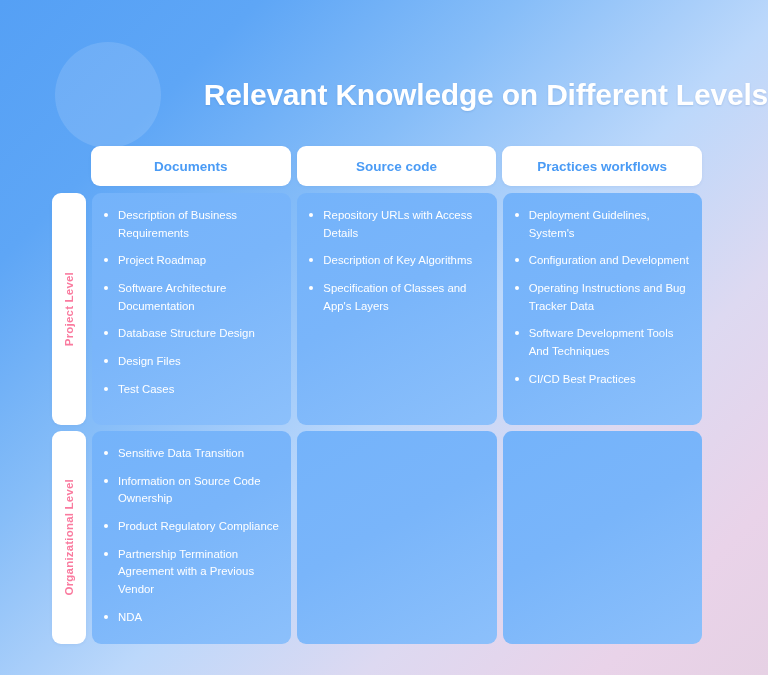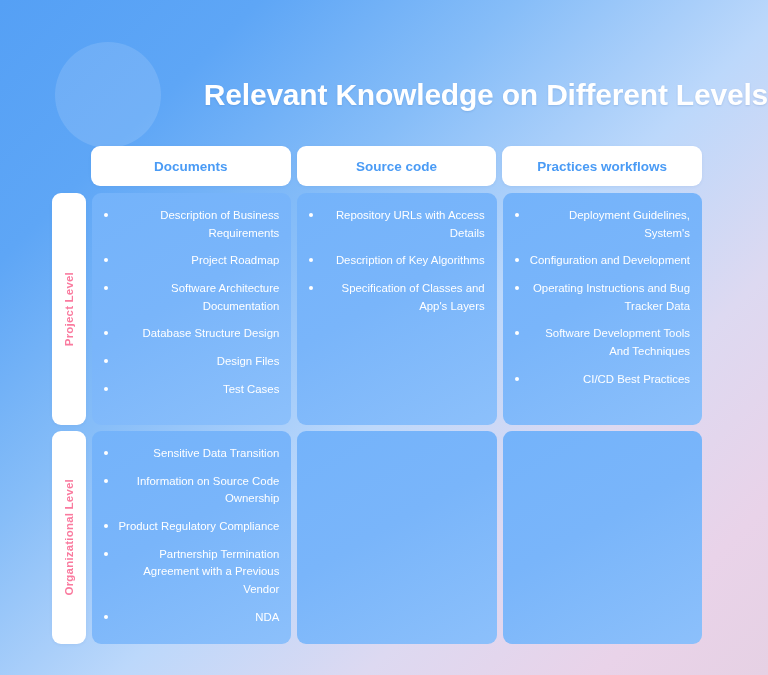--- a/index.html
+++ b/index.html
@@ -119,21 +119,20 @@
     font-size: 11.5px;
     font-weight: bold;
     letter-spacing: 0.2px;
     white-space: nowrap;
   }
 
   .cells {
     flex: 1;
     display: flex;
     gap: 6px;
-    text-align: right;
   }
 
   .cell {
     flex: 1;
     border-radius: 9px;
     background: linear-gradient(150deg, #74b3fa 0%, #79b5fa 45%, #8cc0fb 100%);
     padding: 14px 12px 10px 10px;
     overflow: hidden;
   }
 

